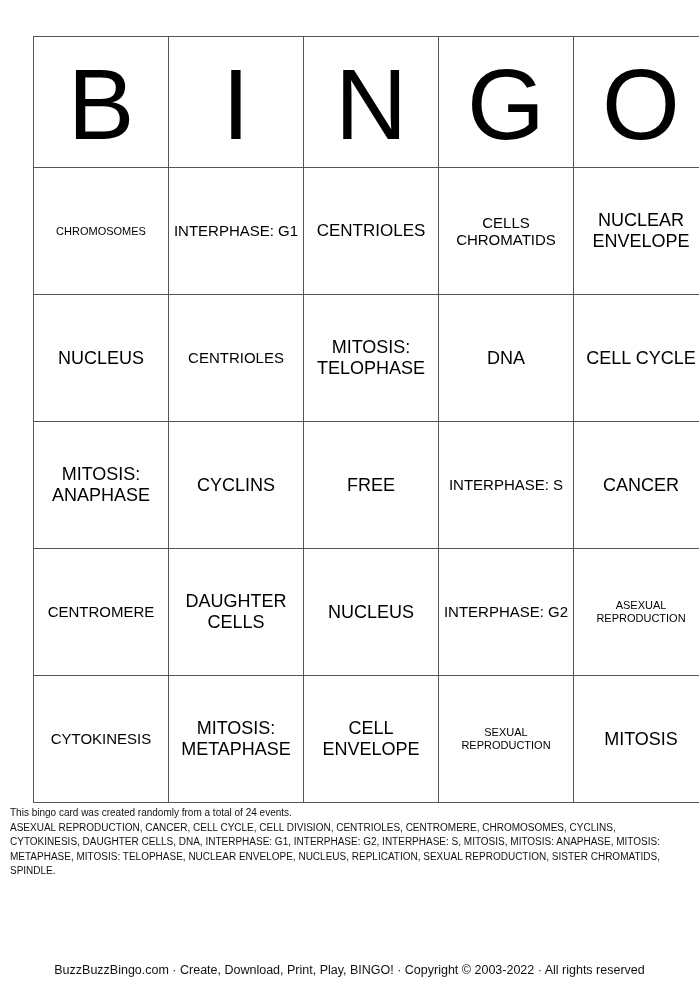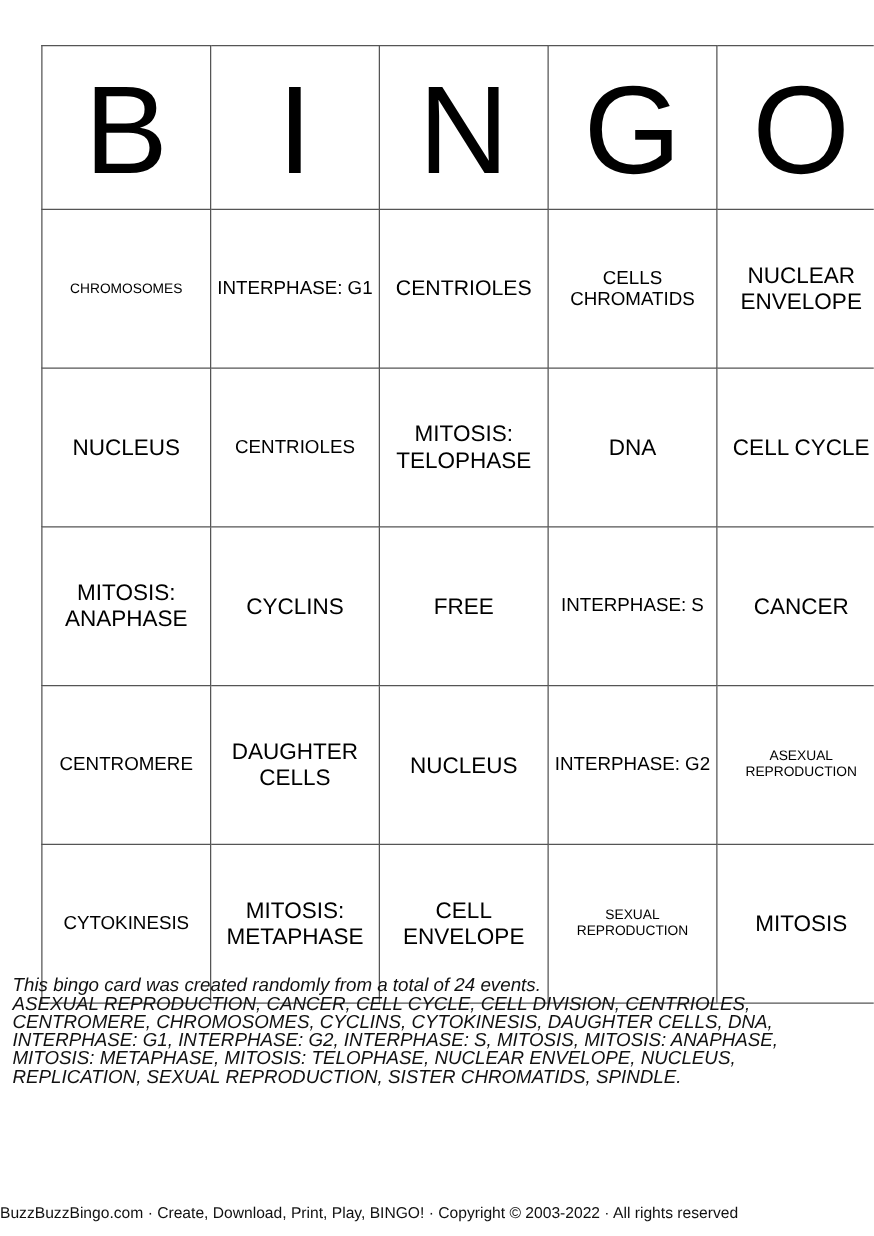--- a/index.html
+++ b/index.html
@@ -18,26 +18,26 @@
       text-align: center; vertical-align: middle;
       padding: 0 4px; line-height: 1.15;
       word-wrap: break-word;
     }
     .card .hdr td { font-size: 100px; line-height: 1; padding-top: 4px; }
     .s13 { font-size: 11px; }
     .s15 { font-size: 15px; }
     .s17 { font-size: 17px; }
     .s18 { font-size: 18px; }
     .info {
-      position: absolute; left: 10px; top: 782px; width: 660px;
-      font-size: 15px; line-height: 14.5px; color: #111; font-style: italic;
+      position: absolute; left: 10px; top: 806px; width: 660px;
+      font-size: 10px; line-height: 14.5px; color: #111;
     }
     .footer {
       position: absolute; left: 0; top: 963px; width: 699px;
-      text-align: left; font-size: 12.5px; color: #111;
+      text-align: center; font-size: 12.5px; color: #111;
     }
   </style>
 </head>
 <body>
 
 <table class="card">
   <tbody>
       <tr class="hdr">
     <td>B</td>
     <td>I</td>

